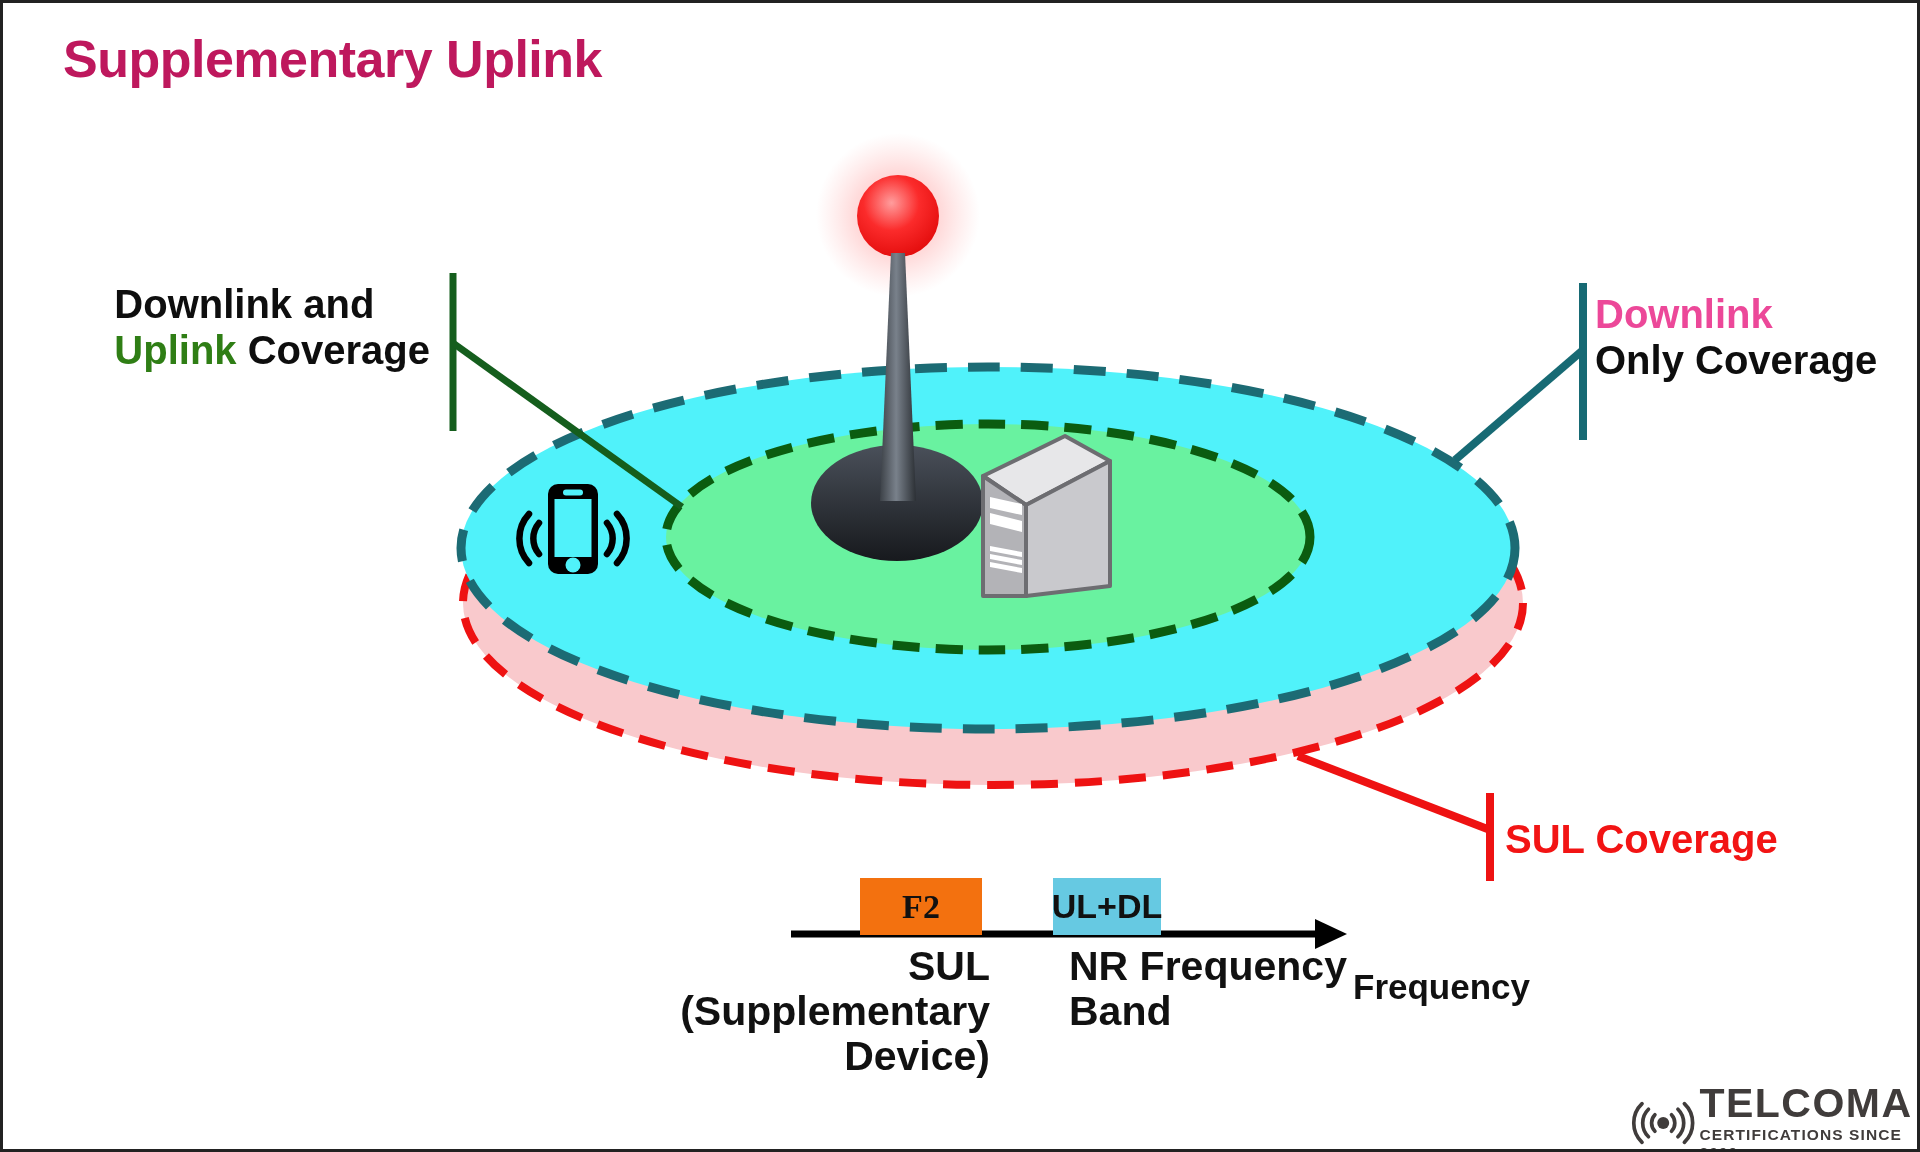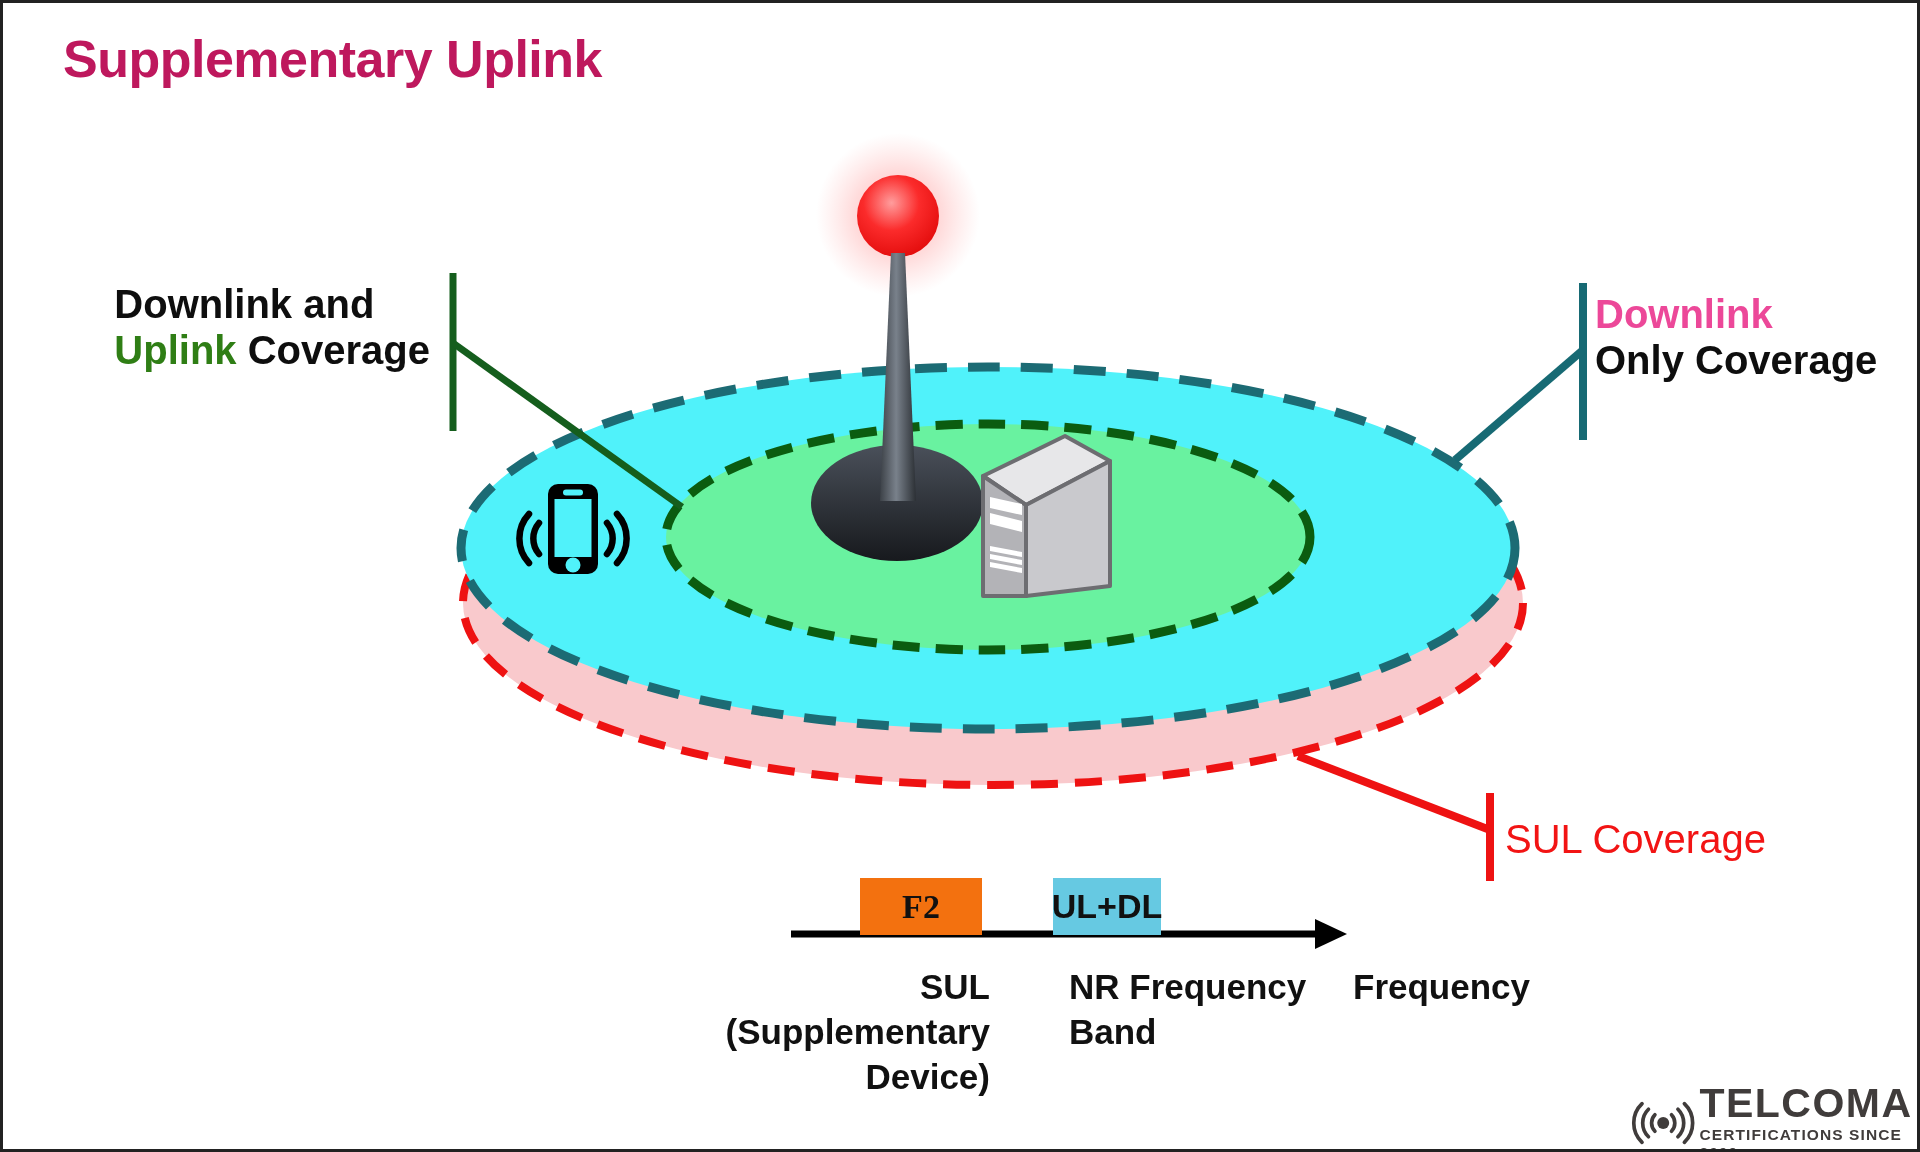--- a/index.html
+++ b/index.html
@@ -12,35 +12,35 @@
   .abs{position:absolute;}
   .title{
     left:60px;top:26px;font-size:52px;font-weight:700;color:#be185d;
     letter-spacing:-0.5px;margin:0;
   }
   .lbl{font-size:40px;font-weight:600;line-height:46px;color:#0e0e0e;white-space:nowrap;}
   .left-label{right:1487px;top:278px;text-align:left;}
   .right-label{left:1592px;top:288px;text-align:left;}
   .teal-txt{color:#ec4899;}
   .green-txt{color:#2f7e15;}
-  .sul-label{left:1502px;top:814px;font-size:40px;font-weight:400;color:#f21414;white-space:nowrap;}
+  .sul-label{left:1502px;top:814px;font-size:40px;font-weight:700;color:#f21414;white-space:nowrap;}
   .device-box{
     left:300px;top:623px;width:365px;height:253px;box-sizing:border-box;
     background:#fff;border:13px solid #1d6b6f;border-radius:48px;
     box-shadow:5px 6px 7px rgba(110,120,125,.55);
     display:flex;flex-direction:column;justify-content:center;align-items:center;
   }
   .device-box div{font-size:40px;line-height:49px;font-weight:600;color:#1a6b70;white-space:nowrap;}
   .band{
     top:875px;height:57px;display:flex;align-items:center;justify-content:center;
     font-size:34px;font-weight:600;color:#111;
   }
   .band-f2{left:857px;width:122px;background:#f3710f;font-family:Liberation Serif, serif;}
   .band-uldl{left:1050px;width:108px;background:#66c9e2;}
-  .axis-caption{font-size:35px;line-height:45px;font-weight:600;color:#111;margin-top:20px;}
+  .axis-caption{font-size:41px;line-height:45px;font-weight:600;color:#111;}
   .sul-caption{right:927px;top:941px;text-align:right;}
   .nr-caption{left:1066px;top:941px;text-align:left;}
   .freq-label{left:1350px;top:964px;font-size:35px;font-weight:600;color:#111;white-space:nowrap;}
   .logo{left:1628px;top:1080px;display:flex;align-items:center;gap:4px;}
   .logo-text{display:flex;flex-direction:column;}
   .logo-brand{font-size:41px;font-weight:800;letter-spacing:1.5px;color:#403c3b;line-height:40px;}
   .logo-tag{font-size:15.5px;font-weight:600;letter-spacing:1.1px;color:#403c3b;margin-top:3px;}
 </style>
 </head>
 <body>

